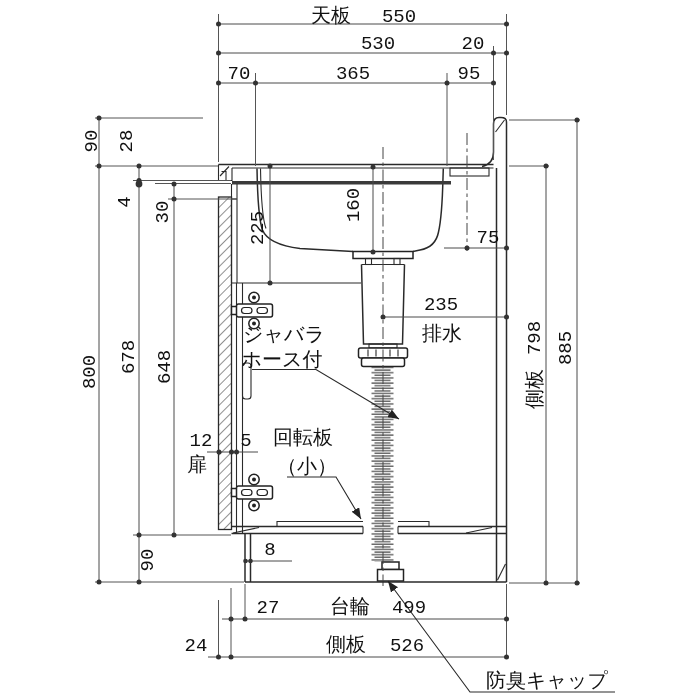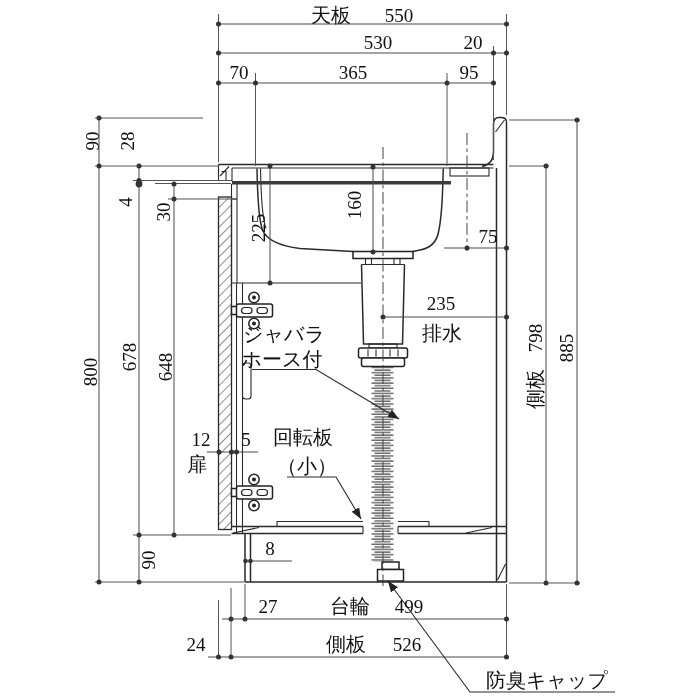--- a/index.html
+++ b/index.html
@@ -1,16 +1,16 @@
 <!DOCTYPE html>
 <html><head>
 <meta charset="utf-8">
 <style>
   html,body{margin:0;padding:0;background:#fff;}
-  .stage{width:700px;height:700px;background:#fff;position:relative;font-family:Liberation Serif, serif;}
+  .stage{width:700px;height:700px;background:#fff;position:relative;font-family:Liberation Mono, monospace;}
   svg{display:block;}
   .ext{stroke:#555;stroke-width:1;fill:none;}
   .dim{stroke:#4a4a4a;stroke-width:1;fill:none;}
   .ln{stroke:#2a2a2a;stroke-width:1.5;fill:none;}
   .lnt{stroke:#2a2a2a;stroke-width:1.1;fill:none;}
   .heavy{stroke:#3a3a3a;stroke-width:3.4;fill:none;}
   .cl{stroke:#444;stroke-width:1;fill:none;stroke-dasharray:12 3.5 3.5 3.5;}
   .dot{fill:#333;stroke:none;}
   .t{font-size:19px;fill:#111;text-anchor:middle;}
   .tj{font-size:20px;fill:#111;text-anchor:middle;}

